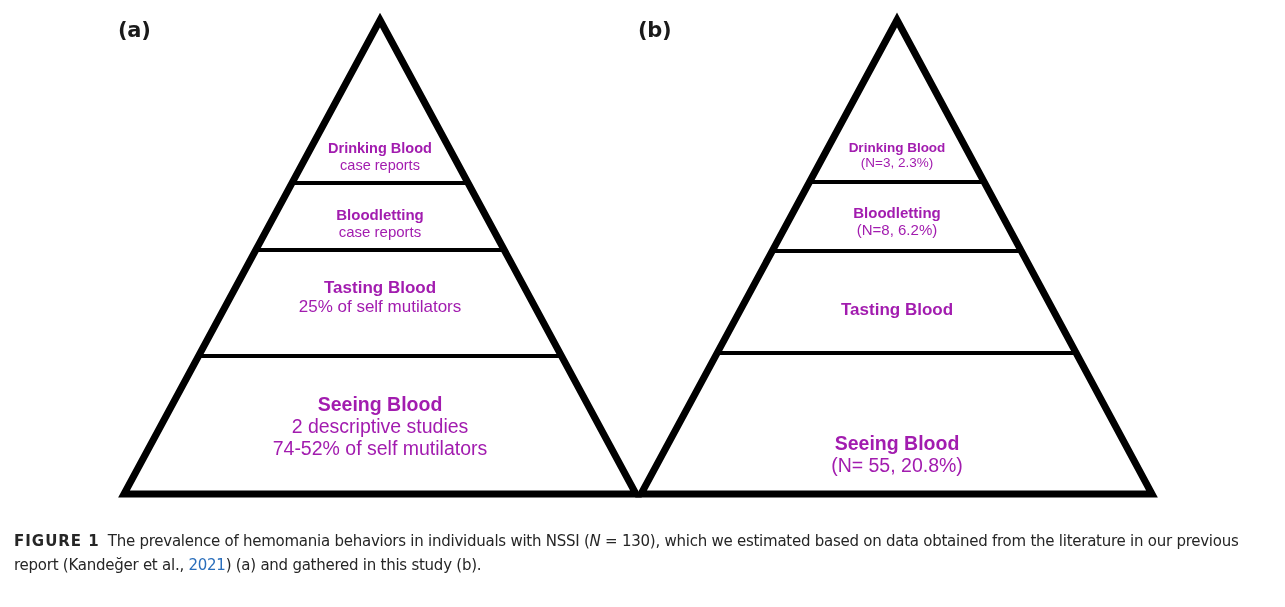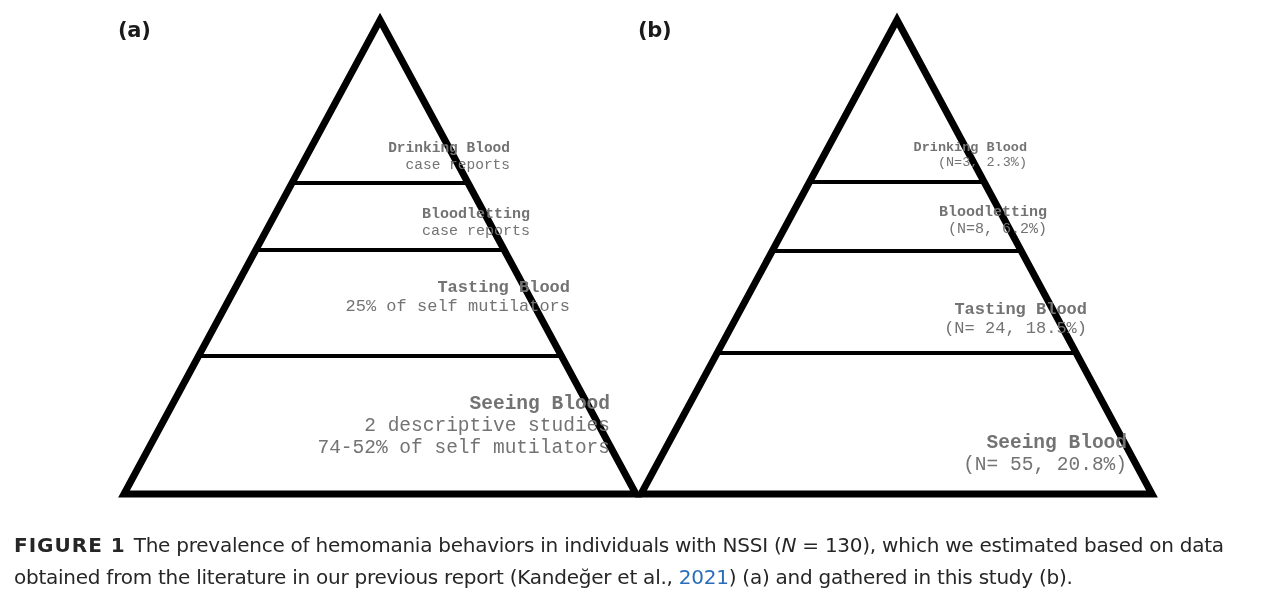--- a/index.html
+++ b/index.html
@@ -36,24 +36,24 @@
     font-weight: bold;
     font-size: 21px;
     color: #1a1a1a;
     letter-spacing: -0.3px;
   }
   #panel-label-a { left: 118px; top: 18px; }
   #panel-label-b { left: 638px; top: 18px; }
 
   .tier-text {
     position: absolute;
-    text-align: right;
+    text-align: center;
     line-height: 1.14;
-    color: #737373;
-    font-family: Liberation Mono, monospace;
+    color: #a21caf;
+    font-family: Liberation Sans, sans-serif;
   }
   .tier-title {
     display: block;
     font-weight: bold;
   }
   .tier-sub {
     display: block;
     font-weight: normal;
   }
 
@@ -68,21 +68,21 @@
   #b-tier-1 { left: 747px; top: 204px; width: 300px; font-size: 15px; }
   #b-tier-2 { left: 707px; top: 300px; width: 380px; font-size: 17px; }
   #b-tier-3 { left: 667px; top: 432px; width: 460px; font-size: 19.5px; }
 
   #caption {
     position: absolute;
     left: 14px;
     top: 530px;
     width: 1258px;
     font-family: "DejaVu Sans", sans-serif;
-    font-size: 20px;
+    font-size: 15px;
     line-height: 1.58;
     color: #262626;
     letter-spacing: -0.25px;
   }
   #caption-label {
     font-weight: bold;
     letter-spacing: 1.0px;
     margin-right: 8px;
   }
   .italic-n { font-style: italic; }
@@ -135,21 +135,20 @@
   <div class="tier-text" id="b-tier-0">
     <span class="tier-title">Drinking Blood</span>
     <span class="tier-sub">(N=3, 2.3%)</span>
   </div>
   <div class="tier-text" id="b-tier-1">
     <span class="tier-title">Bloodletting</span>
     <span class="tier-sub">(N=8, 6.2%)</span>
   </div>
   <div class="tier-text" id="b-tier-2">
     <span class="tier-title">Tasting Blood</span>
-    <span class="tier-sub">(N= 24, 18.5%)</span>
   </div>
   <div class="tier-text" id="b-tier-3">
     <span class="tier-title">Seeing Blood</span>
     <span class="tier-sub">(N= 55, 20.8%)</span>
   </div>
 </div>
 
 <div id="caption"><span id="caption-label">FIGURE 1</span><span>The prevalence of hemomania behaviors in individuals with NSSI (</span><span class="italic-n">N</span><span> = 130), which we estimated based on data obtained from the literature in our previous report (Kandeğer et al., </span><a id="caption-link" href="#">2021</a><span>) (a) and gathered in this study (b).</span></div>
 
 </body></html>

